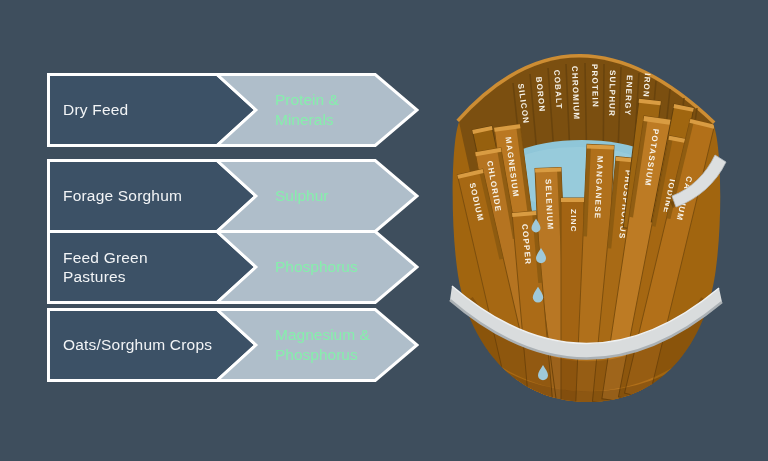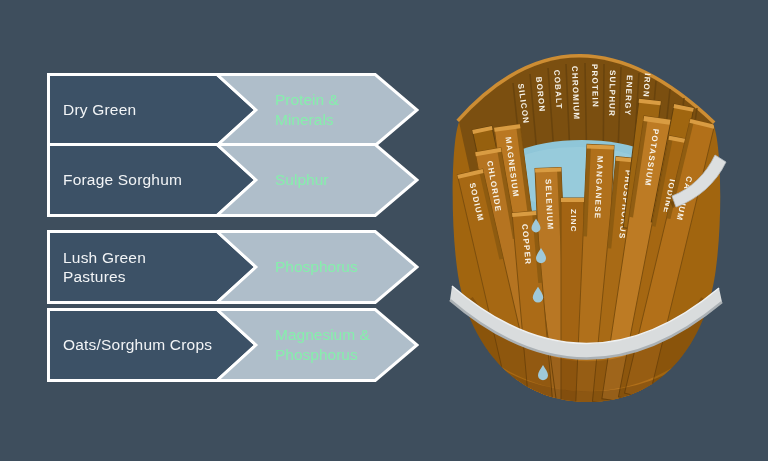--- a/index.html
+++ b/index.html
@@ -4,21 +4,21 @@
 <style>
   html,body{margin:0;padding:0;}
   .canvas{
     position:relative;width:768px;height:461px;overflow:hidden;
     background:#3E4E5D;
     font-family:"Liberation Sans", sans-serif;
   }
   .flow-panel{position:absolute;left:47px;top:73px;width:372px;height:309px;}
   .flow-row{position:absolute;left:0;width:372px;height:74px;}
   .flow-row:nth-child(1){top:0;}
-  .flow-row:nth-child(2){top:70px;}
+  .flow-row:nth-child(2){top:86px;}
   .flow-row:nth-child(3){top:157px;}
   .flow-row:nth-child(4){top:235px;}
   .row-svg{position:absolute;left:0;top:0;width:100%;height:100%;display:block;}
   .poly-dark{fill:#3C5166;stroke:#FFFFFF;stroke-width:3;stroke-linejoin:miter;}
   .poly-light{fill:#AFBECA;stroke:#FFFFFF;stroke-width:3;stroke-linejoin:miter;}
   .src{
     position:absolute;left:16px;top:0;height:100%;width:150px;
     display:flex;align-items:center;
     color:#F2F4F6;font-size:15.5px;line-height:1.25;letter-spacing:.2px;
   }
@@ -45,39 +45,39 @@
 
 <div class="canvas">
 
   <div class="flow-panel">
 
     <div class="flow-row">
       <svg class="row-svg" viewBox="0 0 374 74" preserveAspectRatio="none">
         <polygon class="poly-dark" points="1.5,1.5 171,1.5 210,37 171,72.5 1.5,72.5"></polygon>
         <polygon class="poly-light" points="171,1.5 330,1.5 372,37 330,72.5 171,72.5 210,37"></polygon>
       </svg>
-      <div class="src">Dry Green</div>
+      <div class="src">Dry Feed</div>
       <div class="res">Protein &amp; Minerals</div>
     </div>
 
     <div class="flow-row">
       <svg class="row-svg" viewBox="0 0 374 74" preserveAspectRatio="none">
         <polygon class="poly-dark" points="1.5,1.5 171,1.5 210,37 171,72.5 1.5,72.5"></polygon>
         <polygon class="poly-light" points="171,1.5 330,1.5 372,37 330,72.5 171,72.5 210,37"></polygon>
       </svg>
       <div class="src">Forage Sorghum</div>
       <div class="res">Sulphur</div>
     </div>
 
     <div class="flow-row">
       <svg class="row-svg" viewBox="0 0 374 74" preserveAspectRatio="none">
         <polygon class="poly-dark" points="1.5,1.5 171,1.5 210,37 171,72.5 1.5,72.5"></polygon>
         <polygon class="poly-light" points="171,1.5 330,1.5 372,37 330,72.5 171,72.5 210,37"></polygon>
       </svg>
-      <div class="src">Lush Green Pastures</div>
+      <div class="src">Feed Green Pastures</div>
       <div class="res">Phosphorus</div>
     </div>
 
     <div class="flow-row">
       <svg class="row-svg" viewBox="0 0 374 74" preserveAspectRatio="none">
         <polygon class="poly-dark" points="1.5,1.5 171,1.5 210,37 171,72.5 1.5,72.5"></polygon>
         <polygon class="poly-light" points="171,1.5 330,1.5 372,37 330,72.5 171,72.5 210,37"></polygon>
       </svg>
       <div class="src">Oats/Sorghum Crops</div>
       <div class="res">Magnesium &amp; Phosphorus</div>

